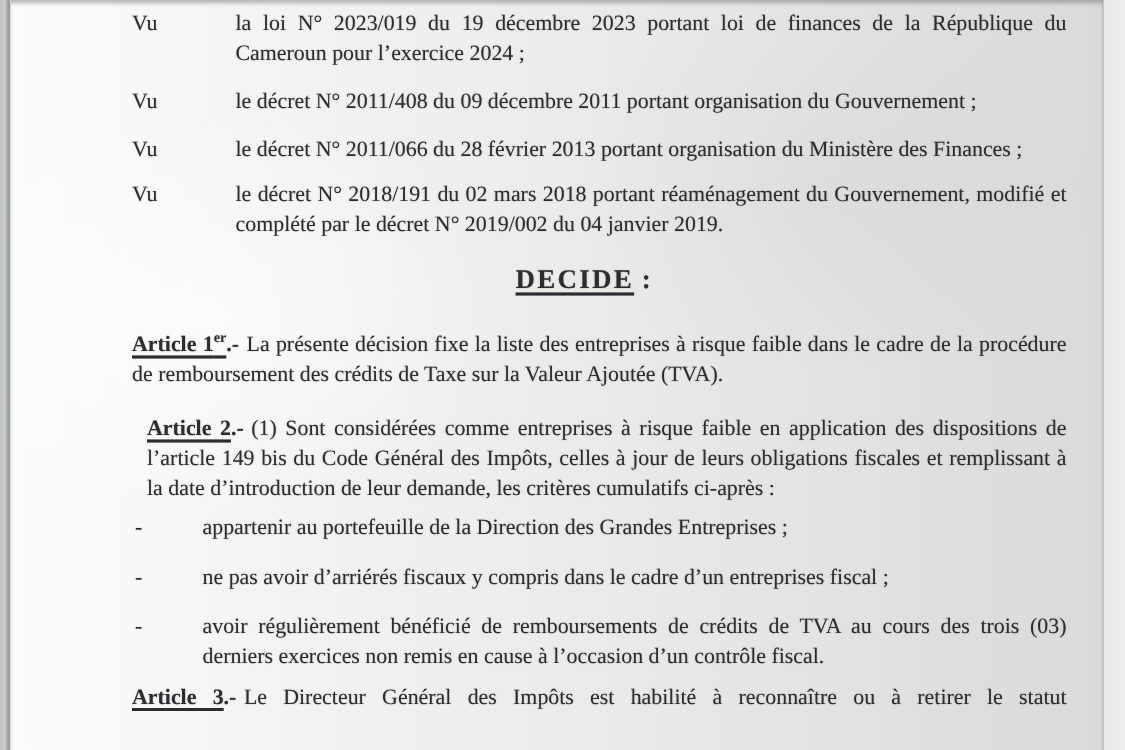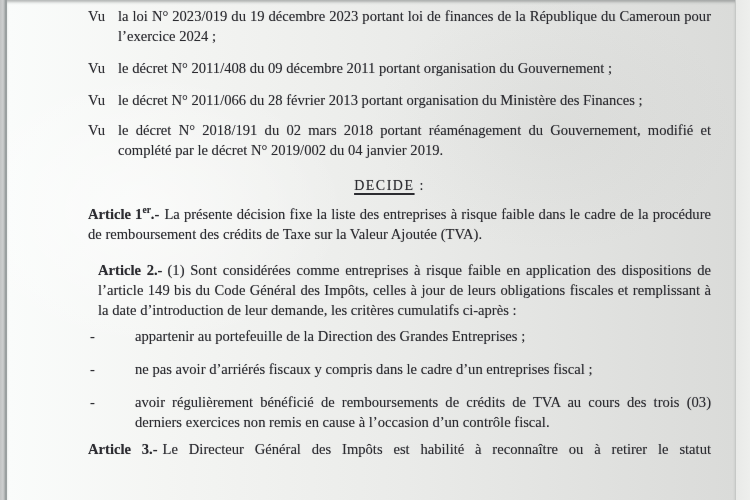--- a/index.html
+++ b/index.html
@@ -33,38 +33,39 @@
     width: 14px; height: 100%; flex: 0 0 auto;
     background: linear-gradient(90deg, #e9eae8 0%, #eeefed 100%);
   }
   .content {
     position: absolute; top: 0; left: 0; right: 0; bottom: 0;
     padding: 6px 24px 0 81px;
     color: #2c2c31;
     font-size: 14.6px; line-height: 20px;
     text-shadow: 0 0 1px rgba(44,44,49,0.38);
   }
-  .clause { display: flex; margin-bottom: 12px; }
+  .clause { display: flex; margin-bottom: 12px; gap: 39px; }
   .clause-prefix { flex: 0 0 30px; }
   .clause-text { flex: 1 1 auto; text-align: justify; }
   .clause.tight { margin-bottom: 10px; }
   .clause.last { margin-bottom: 0; }
   .decide {
-    margin: 16px 20px 8px 0; text-align: center;
-    font-weight: normal; font-size: 14px; letter-spacing: 1.5px;
+    margin: 16px 20px 24px 0; text-align: center;
+    font-weight: bold; font-size: 18px; letter-spacing: 1.5px;
   }
   .decide .u {
     text-decoration: underline;
     text-decoration-thickness: 2px; text-underline-offset: 3px;
   }
   .decide .colon { margin-left: 5px; }
   .para { margin: 0 0 16px 0; text-align: justify; }
   .para.art2 { margin-bottom: 6px; margin-left: 10px; }
   .b { font-weight: bold; }
   .u {
+    text-decoration: underline;
     text-decoration-thickness: 1.5px; text-underline-offset: 2.5px;
   }
   sup { font-size: 9.5px; line-height: 0; }
   .sep { margin-right: 5px; }
   .crit { display: flex; margin-bottom: 13px; }
   .crit-marker { flex: 0 0 21px; padding-left: 2px; }
   .crit-text { flex: 1 1 auto; text-align: justify; margin-left: 24px; }
   .crit.last { margin-bottom: 7px; }
   .para2 { margin: 0 0 4px 0; text-align: justify; text-indent: 13px; }
   .art3 { margin: 0; text-align: justify; text-align-last: justify; white-space: nowrap; }

